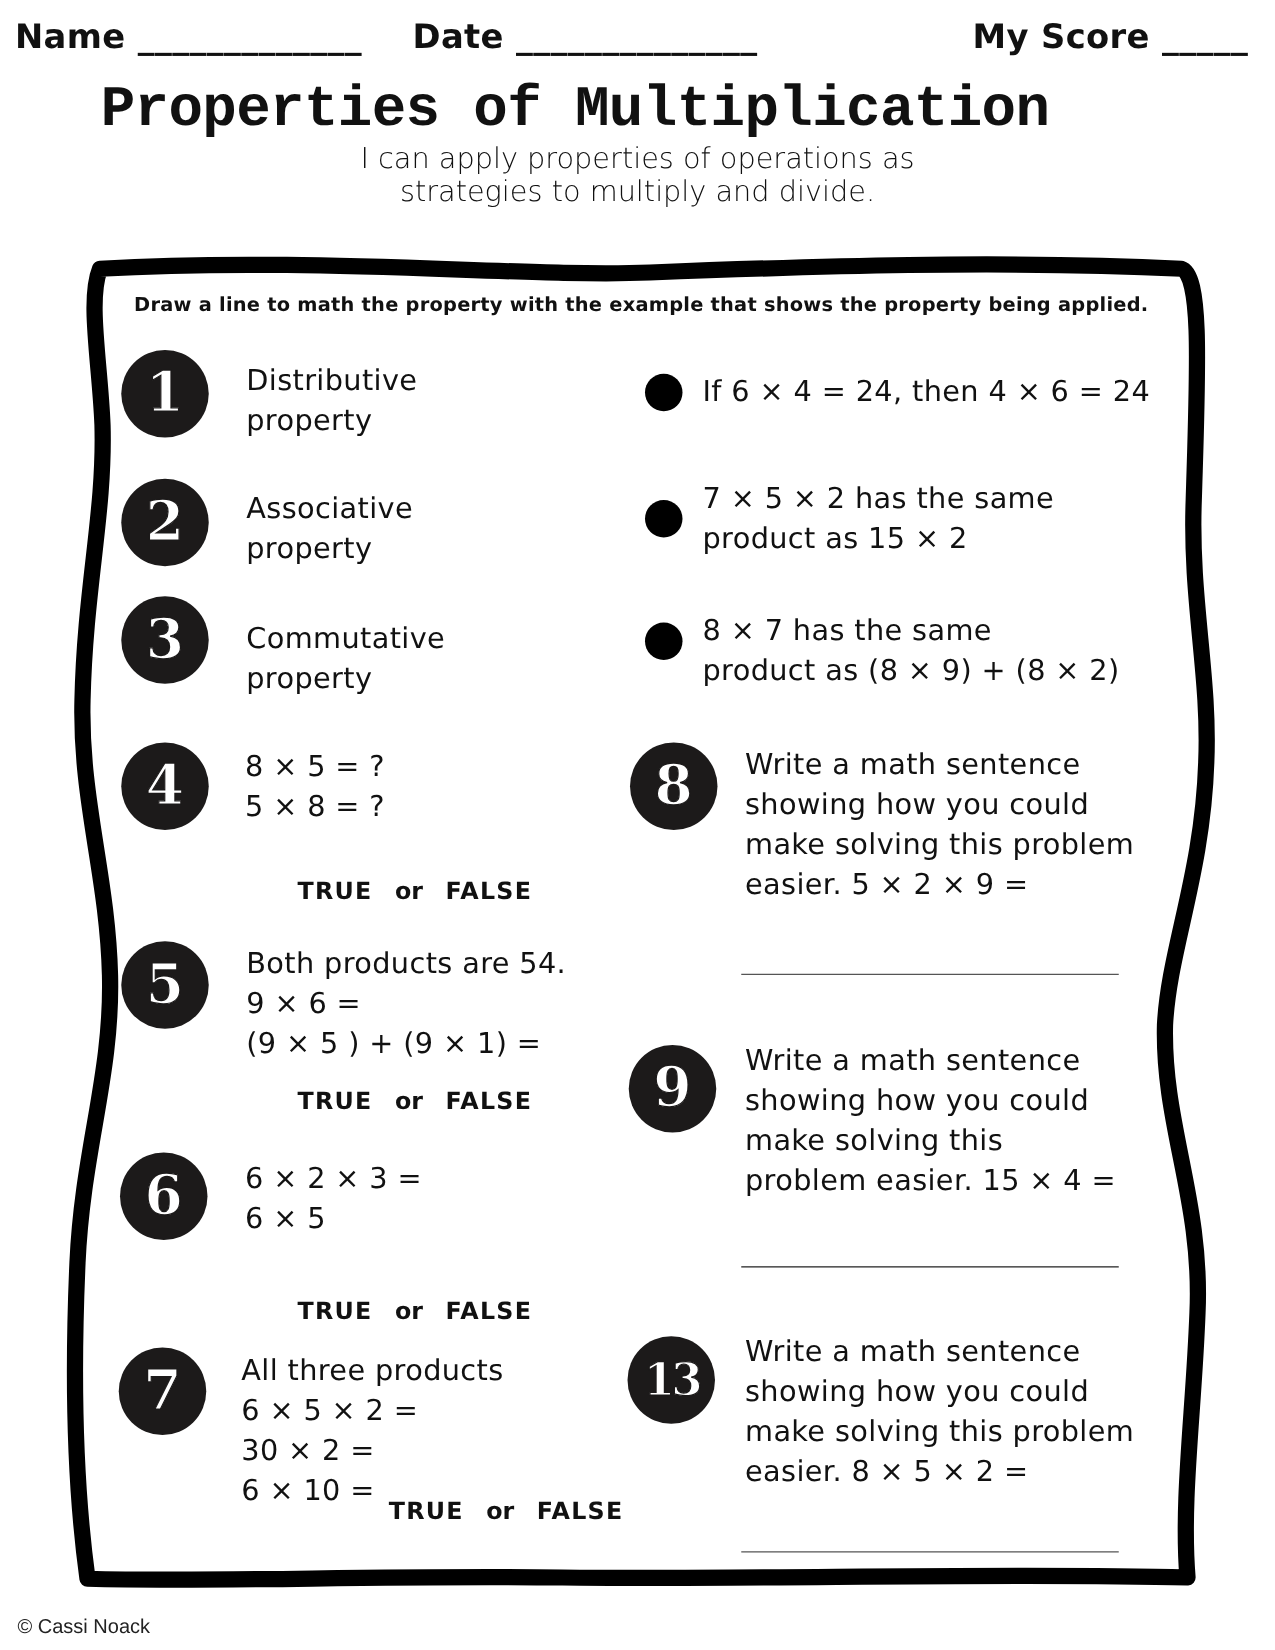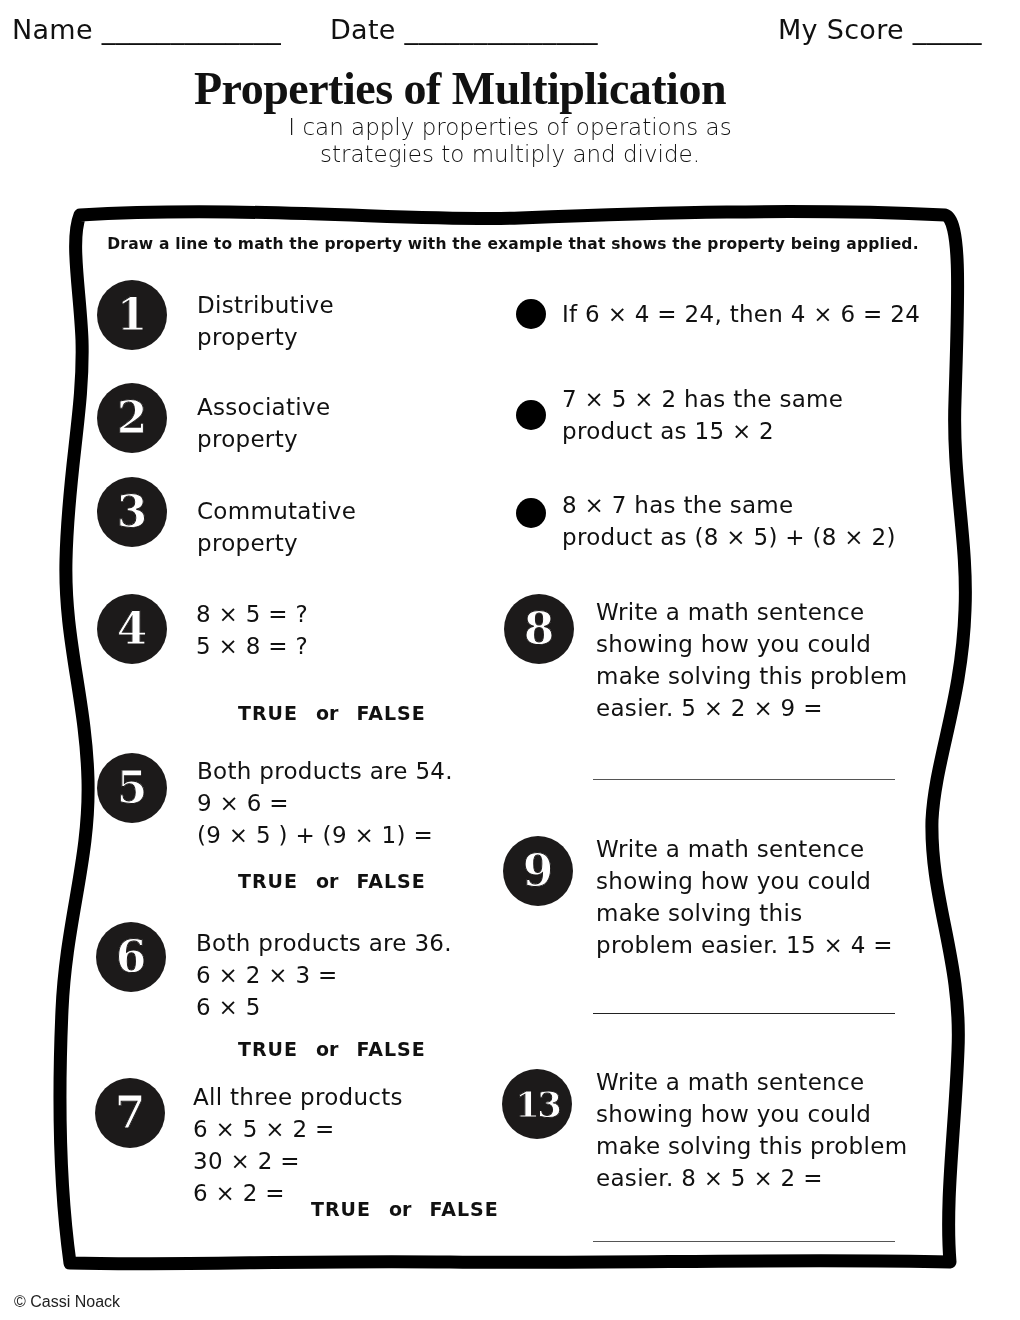--- a/index.html
+++ b/index.html
@@ -1,21 +1,21 @@
 <!DOCTYPE html>
 <html><head>
 <meta charset="utf-8">
 <style>
   html,body{margin:0;padding:0;background:#fff;}
   body{width:1020px;height:1320px;position:relative;overflow:hidden;
        font-family:"DejaVu Sans","Liberation Sans",sans-serif;color:#111;}
   .abs{position:absolute;}
-  .hdr{font-size:27px;font-weight:400;letter-spacing:0.3px;white-space:nowrap;top:14px;}
+  .hdr{font-size:27px;font-weight:700;letter-spacing:0.3px;white-space:nowrap;top:14px;}
   .title{top:62px;left:0;width:920px;text-align:center;font-size:46px;font-weight:bold;
-         letter-spacing:-0.5px;font-family:Liberation Serif, serif;}
+         letter-spacing:-0.5px;font-family:Liberation Mono, monospace;}
   .subtitle{top:114px;left:0;width:1020px;text-align:center;font-size:23px;line-height:27px;font-weight:300;}
   #frame{position:absolute;left:0;top:0;}
   .instr{top:235px;left:80px;width:866px;text-align:center;font-size:15.5px;font-weight:bold;white-space:nowrap;letter-spacing:0.2px;}
   .badge{position:absolute;width:70px;height:70px;border-radius:50%;background:#1c1a1a;
          display:flex;align-items:center;justify-content:center;}
   .badge span{color:#fff;font-size:44px;font-weight:bold;font-family:"DejaVu Serif",serif;
          -webkit-text-stroke:1px #1c1a1a;text-shadow:0 0 0 #fff;line-height:1;}
   .badge span.sm{font-size:36px;letter-spacing:-3px;}
   .txt{position:absolute;font-size:23px;line-height:32px;white-space:nowrap;letter-spacing:0.3px;}
   .dot{position:absolute;width:30px;height:30px;border-radius:50%;background:#000;}
@@ -81,21 +81,21 @@
 
 <div class="dot" style="left:516px;top:400px;"></div>
 <div class="txt" style="left:562px;top:383px;">
   <div>7 × 5 × 2  has the same</div>
   <div>product as 15 × 2</div>
 </div>
 
 <div class="dot" style="left:516px;top:498px;"></div>
 <div class="txt" style="left:562px;top:489px;">
   <div>8 × 7  has the same</div>
-  <div>product as (8 × 5) + (8 × 2)</div>
+  <div>product as (8 × 9) + (8 × 2)</div>
 </div>
 
 <div class="badge" style="left:97px;top:594px;">
     <span>4</span>
   </div>
 <div class="txt" style="left:196px;top:598px;">
   <div>8 × 5 = ?</div>
   <div>5 × 8 = ?</div>
 </div>
 <div class="tf" style="left:238px;top:702px;">
@@ -111,36 +111,35 @@
   <div>(9 × 5 ) + (9 × 1) =</div>
 </div>
 <div class="tf" style="left:238px;top:870px;">
   <b>TRUE</b><span class="or">or</span><b>FALSE</b>
 </div>
 
 <div class="badge" style="left:96px;top:922px;">
     <span>6</span>
   </div>
 <div class="txt" style="left:196px;top:927px;">
-  <div>Both products are 36.</div>
   <div>6 × 2 × 3 =</div>
   <div>6 × 5</div>
 </div>
 <div class="tf" style="left:238px;top:1038px;">
   <b>TRUE</b><span class="or">or</span><b>FALSE</b>
 </div>
 
 <div class="badge" style="left:95px;top:1078px;">
     <span>7</span>
   </div>
 <div class="txt" style="left:193px;top:1081px;">
   <div>All three products</div>
   <div>6 × 5 × 2 =</div>
   <div>30 × 2 =</div>
-  <div>6 × 2 =</div>
+  <div>6 × 10 =</div>
 </div>
 <div class="tf" style="left:311px;top:1198px;">
   <b>TRUE</b><span class="or">or</span><b>FALSE</b>
 </div>
 
 <div class="badge" style="left:504px;top:594px;">
     <span>8</span>
   </div>
 <div class="txt" style="left:596px;top:596px;">
   <div>Write a math sentence</div>

